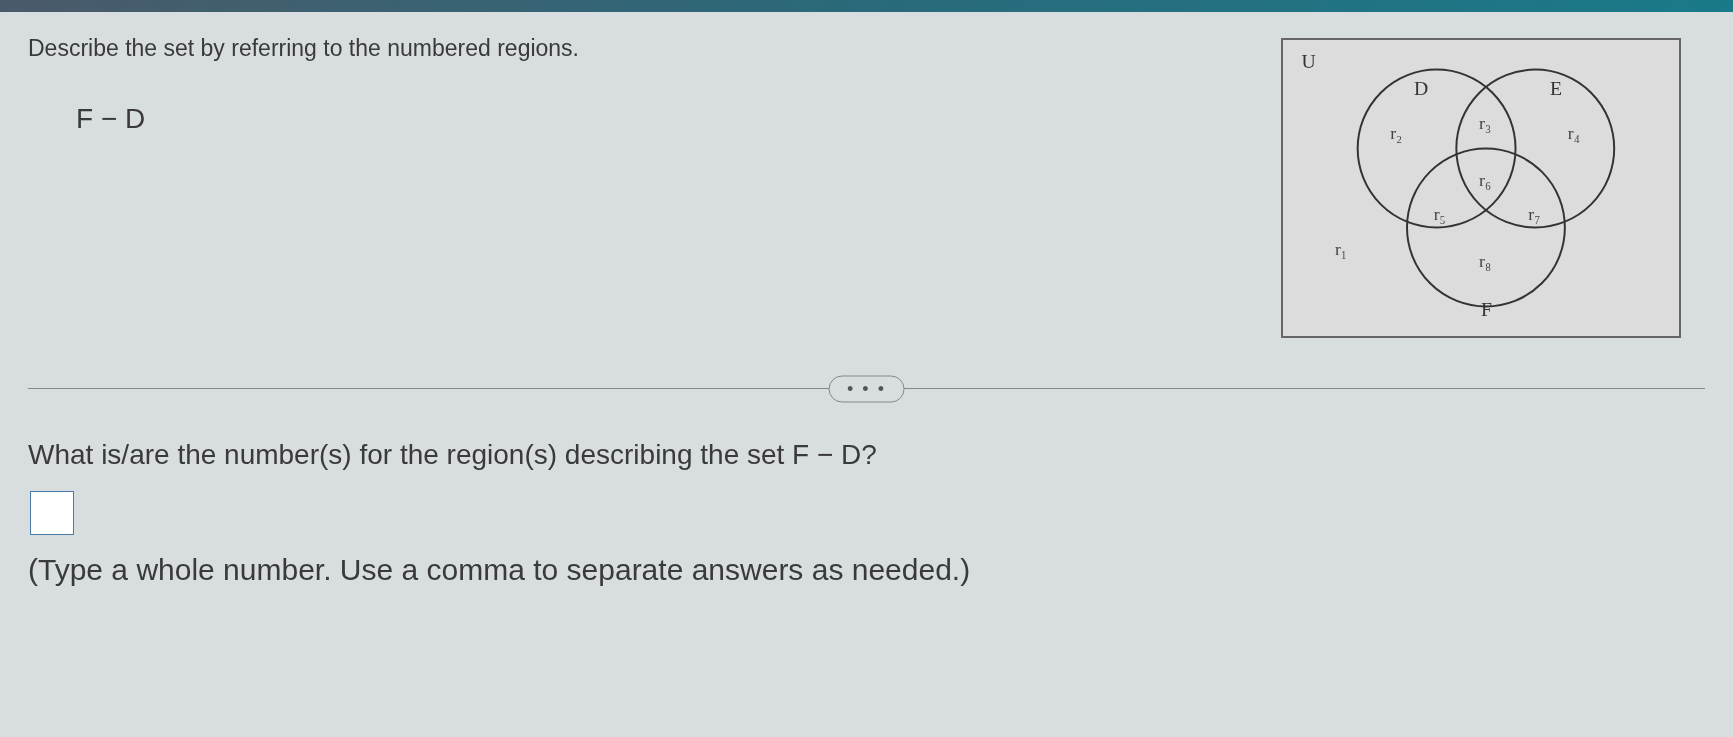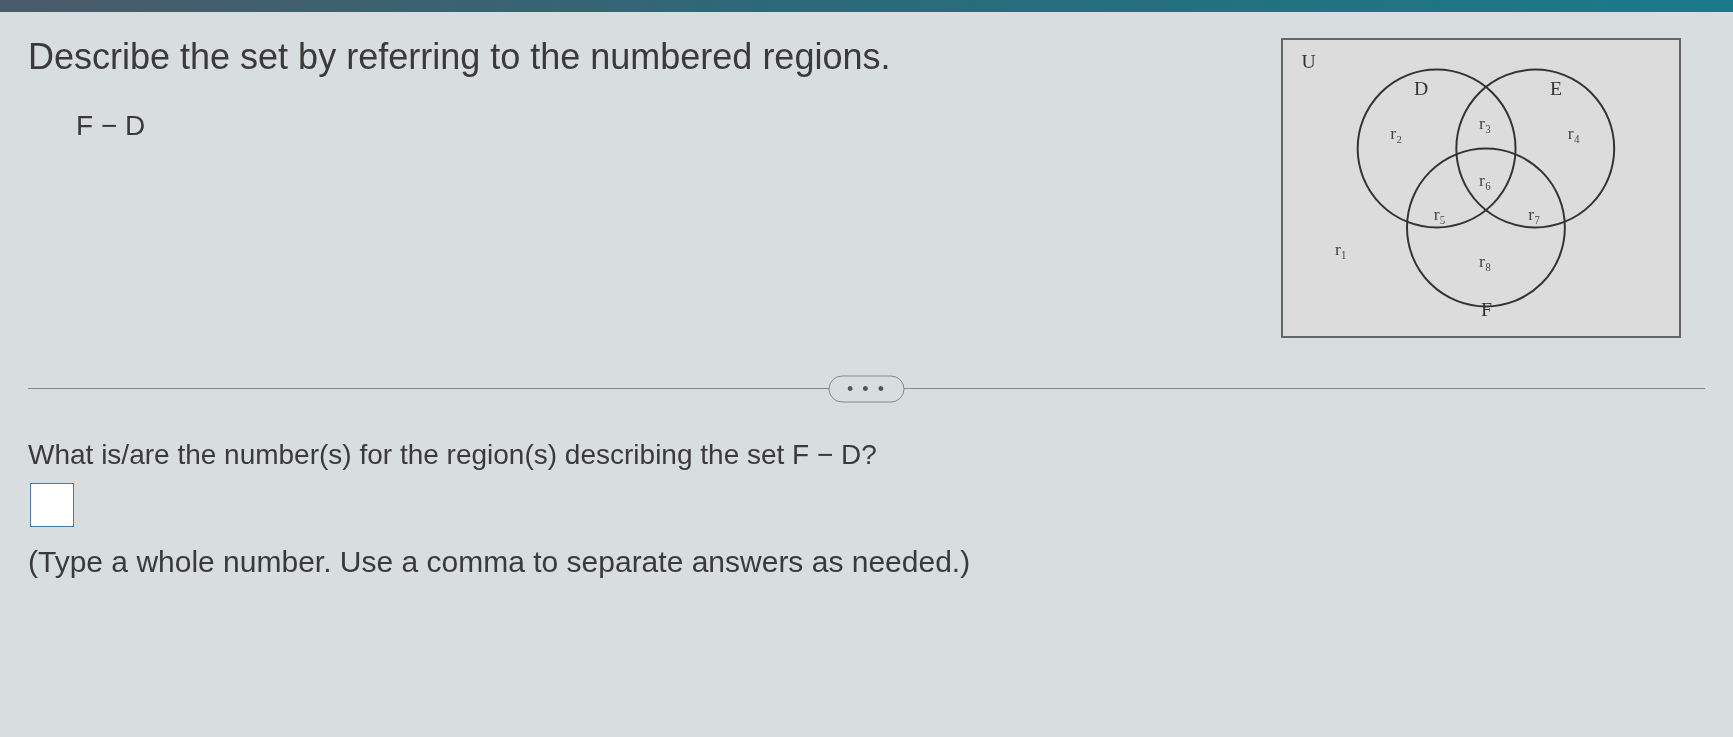--- a/index.html
+++ b/index.html
@@ -26,24 +26,24 @@
     }
     .question-row {
       display: flex;
       justify-content: space-between;
       align-items: flex-start;
     }
     .question-text-block {
       flex: 1;
     }
     .instruction {
-      font-size: 36px;
+      font-size: 23px;
       color: #3a3a3a;
       line-height: 1.4;
-      margin-bottom: 28px;
+      margin-bottom: 39px;
     }
     .expression {
       font-size: 28px;
       color: #3a3a3a;
       margin-left: 48px;
       margin-bottom: 16px;
     }
     .venn-container {
       width: 400px;
       height: 300px;
@@ -76,21 +76,21 @@
       border: 1px solid #888;
       border-radius: 14px;
       padding: 2px 18px;
       color: #555;
       font-size: 18px;
       letter-spacing: 2px;
     }
     .answer-prompt {
       font-size: 28px;
       color: #3a3a3a;
-      margin-bottom: 12px;
+      margin-bottom: 20px;
     }
     .answer-input {
       width: 44px;
       height: 44px;
       border: 1.5px solid #4a7aa8;
       background: #fff;
       font-size: 22px;
       text-align: center;
       color: #222;
       margin-left: 2px;

